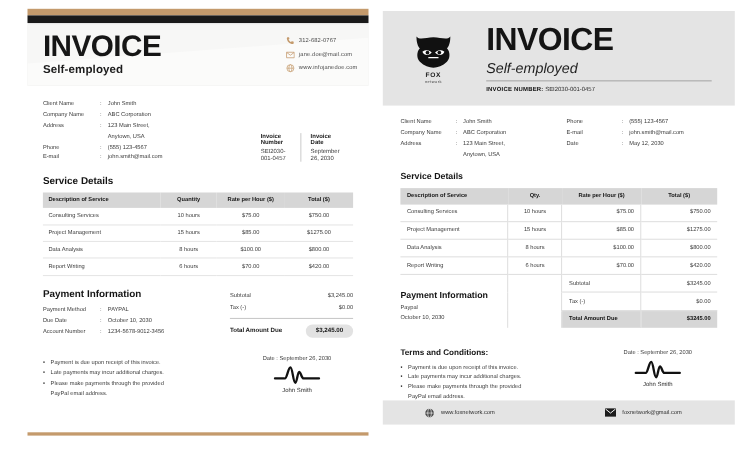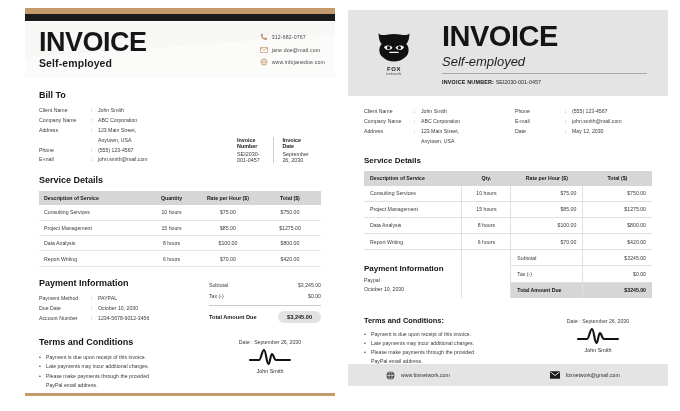--- a/index.html
+++ b/index.html
@@ -182,21 +182,20 @@
                   <path d="M1.8 8h12.4"></path>
                 </svg>
               </span>
             <span>www.infojanedoe.com</span>
           </div>
         </div>
       </div>
     </div>
 
     <div class="body-left">
-      <div class="sec-h">Bill To</div>
 
       <div class="billrow">
         <div class="billcol">
           <div class="kv">
             <div class="k">Client Name</div>
             <div class="c">:</div>
             <div class="v">John Smith</div>
           </div>
           <div class="kv">
             <div class="k">Company Name</div>
@@ -306,21 +305,20 @@
           <div class="totline"></div>
           <div class="grand">
             <span class="gl">Total Amount Due</span>
             <span class="gv">$3,245.00</span>
           </div>
         </div>
       </div>
 
       <div class="terms">
         <div class="termsleft">
-          <div class="sec-h">Terms and Conditions</div>
           <ul class="termslist">
             <li>Payment is due upon receipt of this invoice.</li>
             <li>Late payments may incur additional charges.</li>
             <li>Please make payments through the provided</li>
             <li class="cont">PayPal email address.</li>
           </ul>
         </div>
         <div class="signbox">
           <div class="signdate">Date : September 26, 2030</div>
           <svg class="sigsvg" width="46" height="20" viewBox="0 0 46 20">

